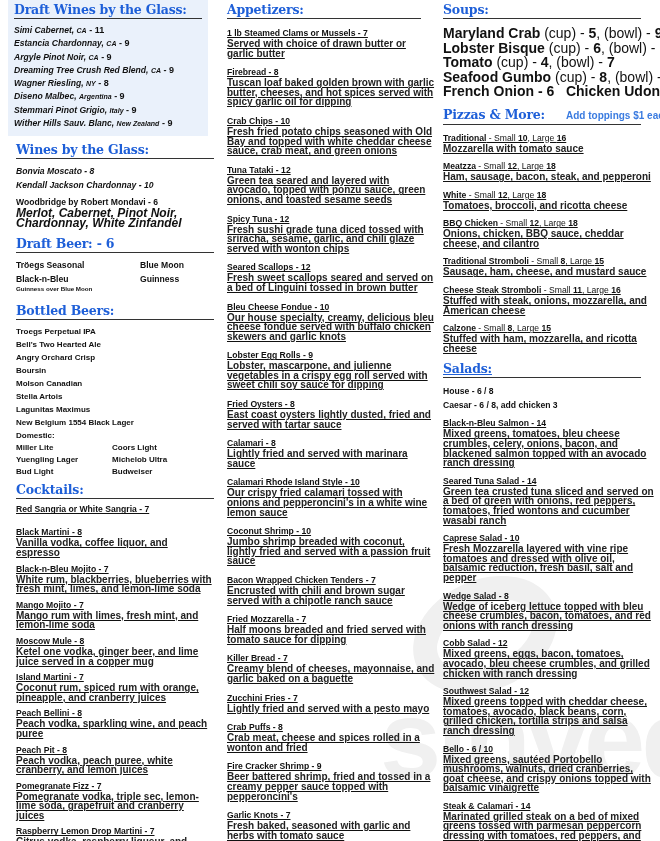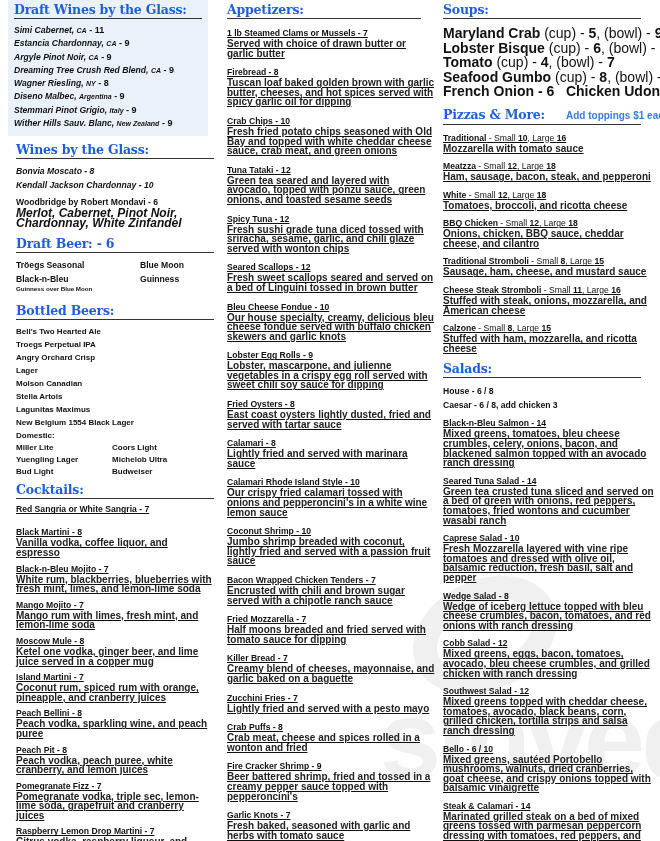--- a/index.html
+++ b/index.html
@@ -91,24 +91,24 @@
         <div class="name">Black-n-Bleu</div>
         <div class="tiny">Guinness over Blue Moon</div>
       </div>
       <div class="name" style="margin-top:2px;">Guinness</div>
     </div>
   </div>
 
   <div class="pad" style="margin-top:10px;">
     <div class="sec-title">Bottled Beers:</div>
     <div id="bottled-list">
+        <div class="plain">Troegs Perpetual IPA</div>
         <div class="plain">Bell's Two Hearted Ale</div>
-        <div class="plain">Troegs Perpetual IPA</div>
         <div class="plain">Angry Orchard Crisp</div>
-        <div class="plain">Lager</div>
+        <div class="plain">Boursin</div>
         <div class="plain">Molson Canadian</div>
         <div class="plain">Stella Artois</div>
         <div class="plain">Lagunitas Maximus</div>
         <div class="plain">New Belgium 1554 Black Lager</div>
       </div>
     <div class="plain">Domestic:</div>
     <div class="grid2" id="domestic-list">
         <div class="plain" style="line-height: 12px;">Miller Lite</div>
         <div class="plain" style="line-height: 12px;">Coors Light</div>
         <div class="plain" style="line-height: 12px;">Yuengling Lager</div>
@@ -289,21 +289,21 @@
       <div class="item" style="margin-bottom: 8px;">
         <div class="name"><span>Cheese Steak Stromboli</span><span class="n"> - Small </span><span>11</span><span class="n">, Large </span><span>16</span></div>
         <div class="desc">Stuffed with steak, onions, mozzarella, and American cheese</div>
       </div>
       <div class="item" style="margin-bottom: 8px;">
         <div class="name"><span>Calzone</span><span class="n"> - Small </span><span>8</span><span class="n">, Large </span><span>15</span></div>
         <div class="desc">Stuffed with ham, mozzarella, and ricotta cheese</div>
       </div>
     </div>
 
-  <div class="sec-title" style="margin-top:4px; margin-bottom:6px;">Salads:</div>
+  <div class="sec-title" style="margin-top:4px; margin-bottom:6px;text-decoration:underline;">Salads:</div>
   <div class="name" style="line-height:14px;">House - 6 / 8</div>
   <div class="name" style="line-height:14px; margin-bottom:6px;">Caesar - 6 / 8, add chicken 3</div>
   <div id="salads-list">
       <div class="item" style="margin-bottom: 8px;">
         <div class="name">Black-n-Bleu Salmon - 14</div>
         <div class="desc">Mixed greens, tomatoes, bleu cheese crumbles, celery, onions, bacon, and blackened salmon topped with an avocado ranch dressing</div>
       </div>
       <div class="item" style="margin-bottom: 8px;">
         <div class="name">Seared Tuna Salad - 14</div>
         <div class="desc">Green tea crusted tuna sliced and served on a bed of green with onions, red peppers, tomatoes, fried wontons and cucumber wasabi ranch</div>

